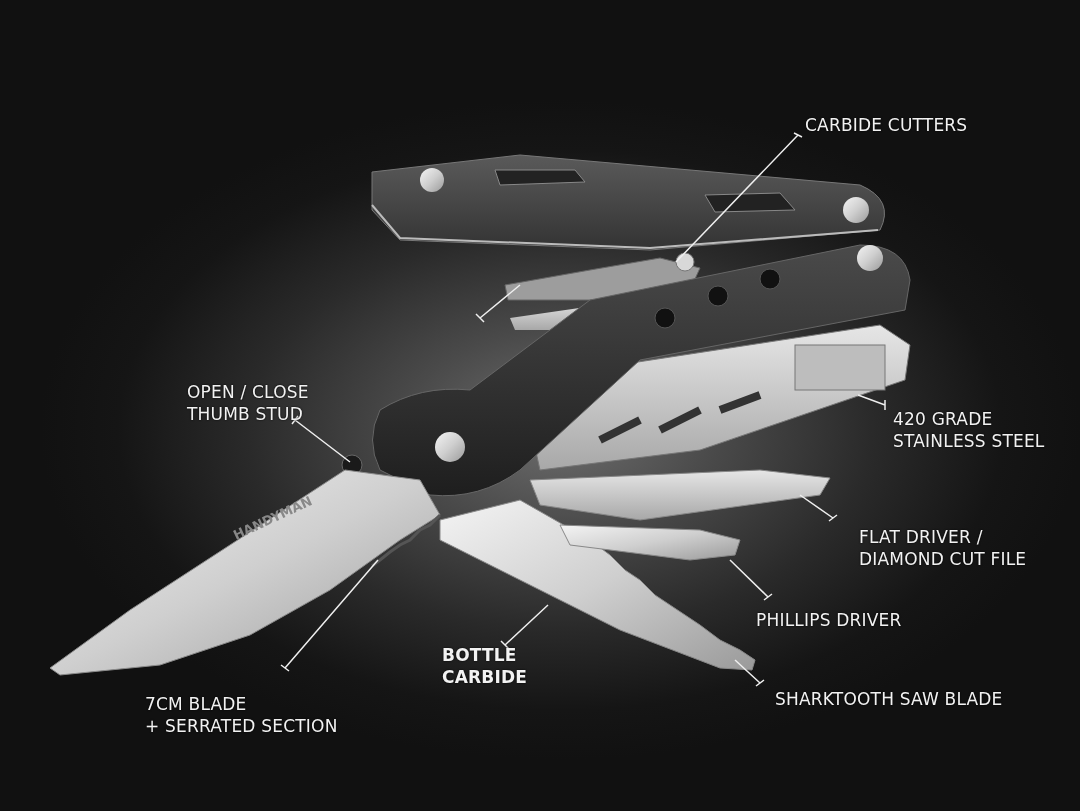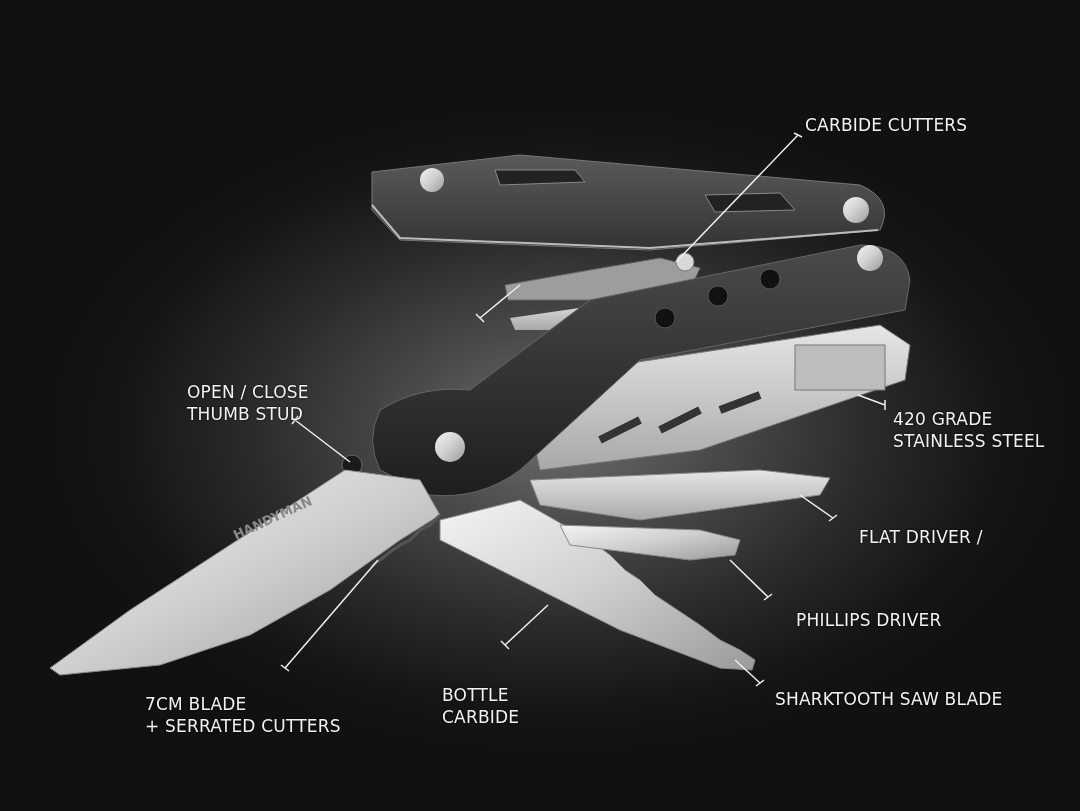--- a/index.html
+++ b/index.html
@@ -112,29 +112,30 @@
   <div class="label" style="left:172px; top:381px;margin-left:15px;">
     <span>OPEN / CLOSE</span>
     <span>THUMB STUD</span>
   </div>
   <div class="label" style="left:893px; top:408px;">
     <span>420 GRADE</span>
     <span>STAINLESS STEEL</span>
   </div>
   <div class="label" style="left:845px; top:526px;margin-left:14px;">
     <span>FLAT DRIVER /</span>
+    <span>DIAMOND CUT FILE</span>
   </div>
-  <div class="label" style="left:796px; top:609px;">
+  <div class="label" style="left:756px; top:609px;">
     <span>PHILLIPS DRIVER</span>
   </div>
   <div class="label" style="left:145px; top:669px;margin-top:24px;">
     <span>7CM BLADE</span>
-    <span>+ SERRATED CUTTERS</span>
+    <span>+ SERRATED SECTION</span>
   </div>
-  <div class="label" style="left:442px; top:684px;">
+  <div class="label" style="left:442px; top:644px;font-weight:bold;">
     <span>BOTTLE</span>
     <span>CARBIDE</span>
   </div>
   <div class="label" style="left:775px; top:688px;text-align:center;">
     <span>SHARKTOOTH SAW BLADE</span>
   </div>
 
 </div>
 
 </body></html>

